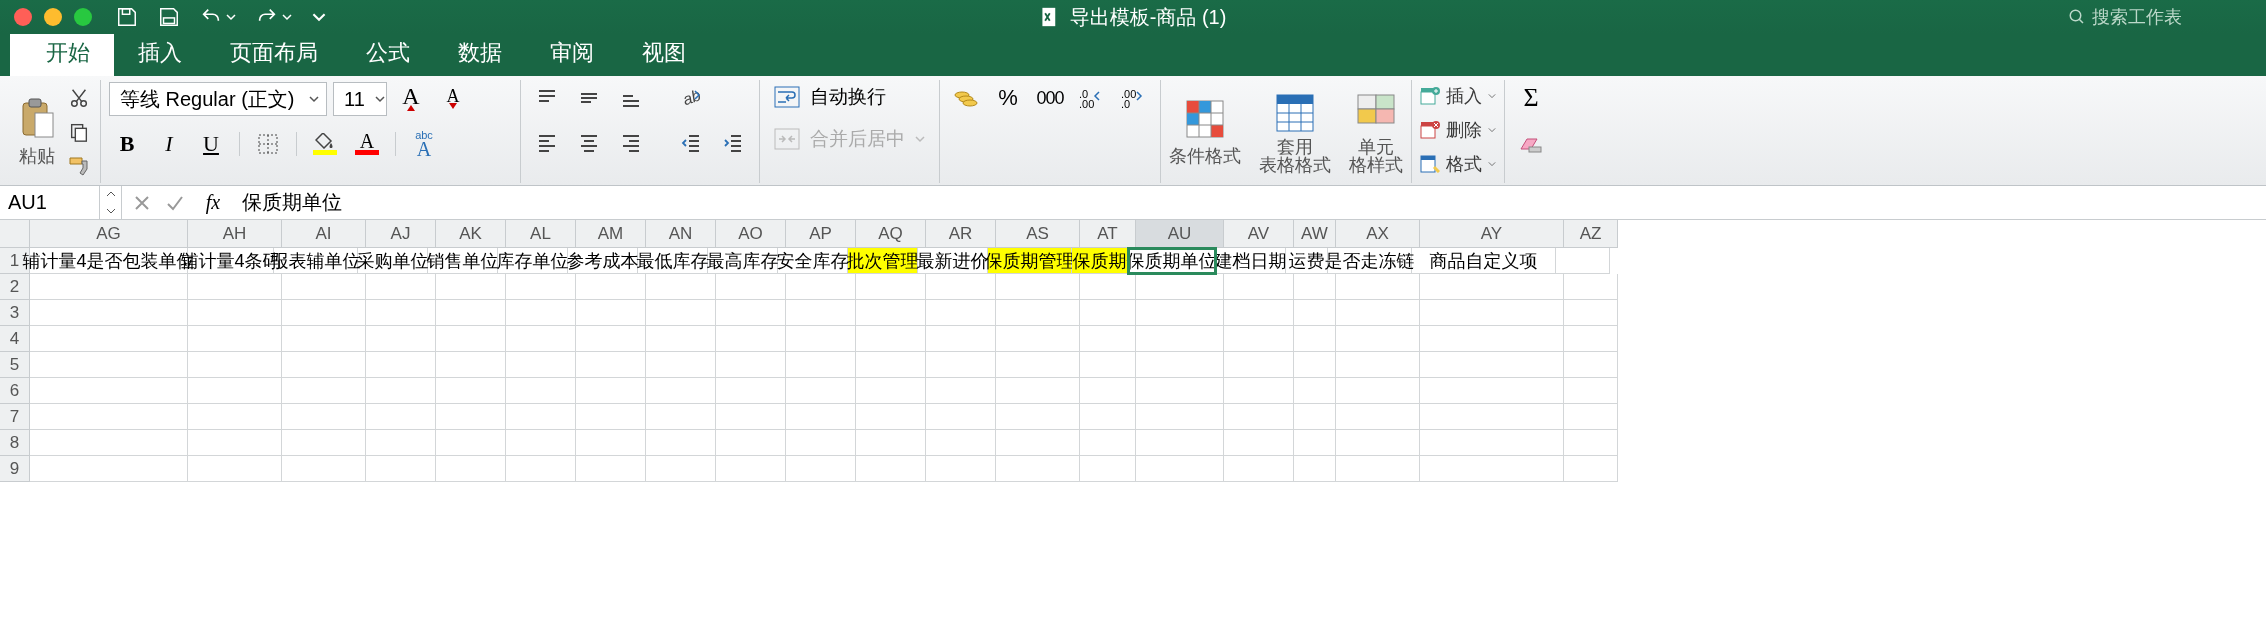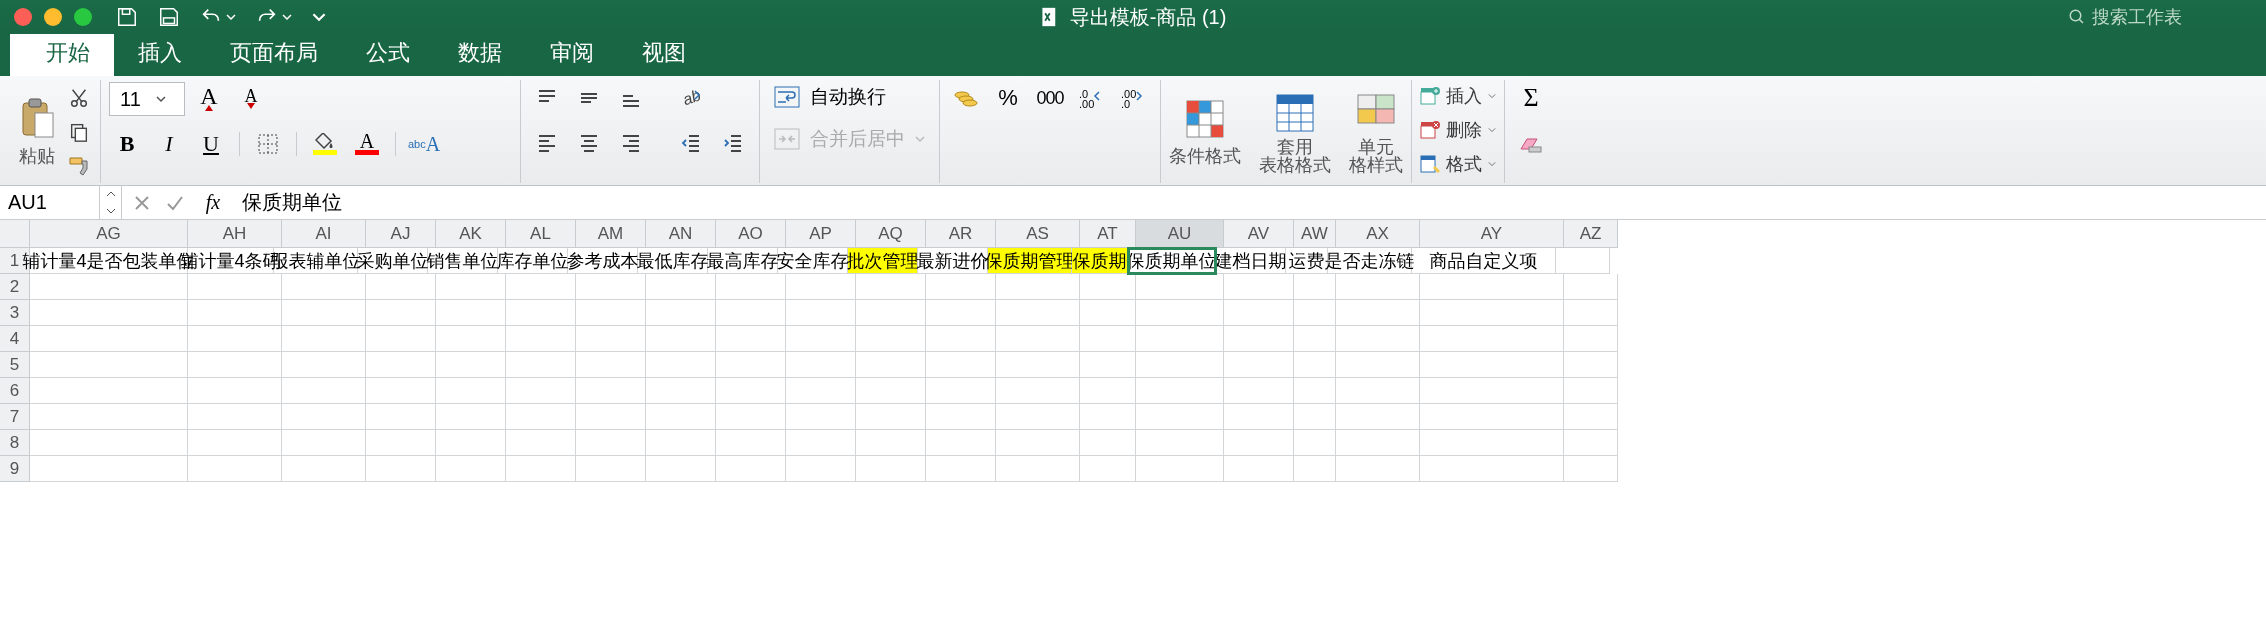--- a/index.html
+++ b/index.html
@@ -174,21 +174,29 @@
               <path d="M15 6h5v8l-4 6-3-2 3-5V9h-1z" fill="#bbb" stroke="#666"></path>
             </svg>
           </div>
       </div>
     </div>
   </div>
 
   <div class="group" style="min-width:420px">
     <div class="col" style="width:100%">
       <div class="row">
-        <div class="select" style="width:76px">
+        <div class="select" style="width:218px">
+            <span class="val">等线 Regular (正文)</span>
+            <span class="caret">
+              <svg width="10" height="10" viewBox="0 0 10 10">
+                <path d="M1 3l4 4 4-4" fill="none" stroke="#555" stroke-width="1.5"></path>
+              </svg>
+            </span>
+          </div>
+        <div class="select" style="width:54px">
             <span class="val">11</span>
             <span class="caret">
               <svg width="10" height="10" viewBox="0 0 10 10">
                 <path d="M1 3l4 4 4-4" fill="none" stroke="#555" stroke-width="1.5"></path>
               </svg>
             </span>
           </div>
         <div class="sq" style="flex-direction:column">
             <span style="font-size:24px;font-family:serif;line-height:18px">A</span>
             <svg width="8" height="6" viewBox="0 0 8 6">
@@ -225,21 +233,21 @@
               <path d="M8 0l8 8-7 7L1 7z" fill="none" stroke="#444" stroke-width="1.5"></path>
               <path d="M16 10c2 3 2 5 0 5s-2-2 0-5z" fill="#444"></path>
             </svg>
             <div class="underline-sw" style="width:24px;background:#ffff00"></div>
           </div>
         <div class="sq" style="flex-direction:column">
             <span style="font-family:serif;font-size:20px;line-height:16px">A</span>
             <div class="underline-sw" style="width:24px;background:#ff0000"></div>
           </div>
         <div class="vline"></div>
-        <div class="sq" style="flex-direction:row;color:#2a6fb5">
+        <div class="sq" style="flex-direction:column;color:#2a6fb5">
             <span style="font-size:11px;line-height:10px">abc</span>
             <span style="font-family:serif;font-size:20px;line-height:18px">A</span>
           </div>
       </div>
     </div>
   </div>
 
   <div class="group">
     <div class="col">
       <div class="row">

